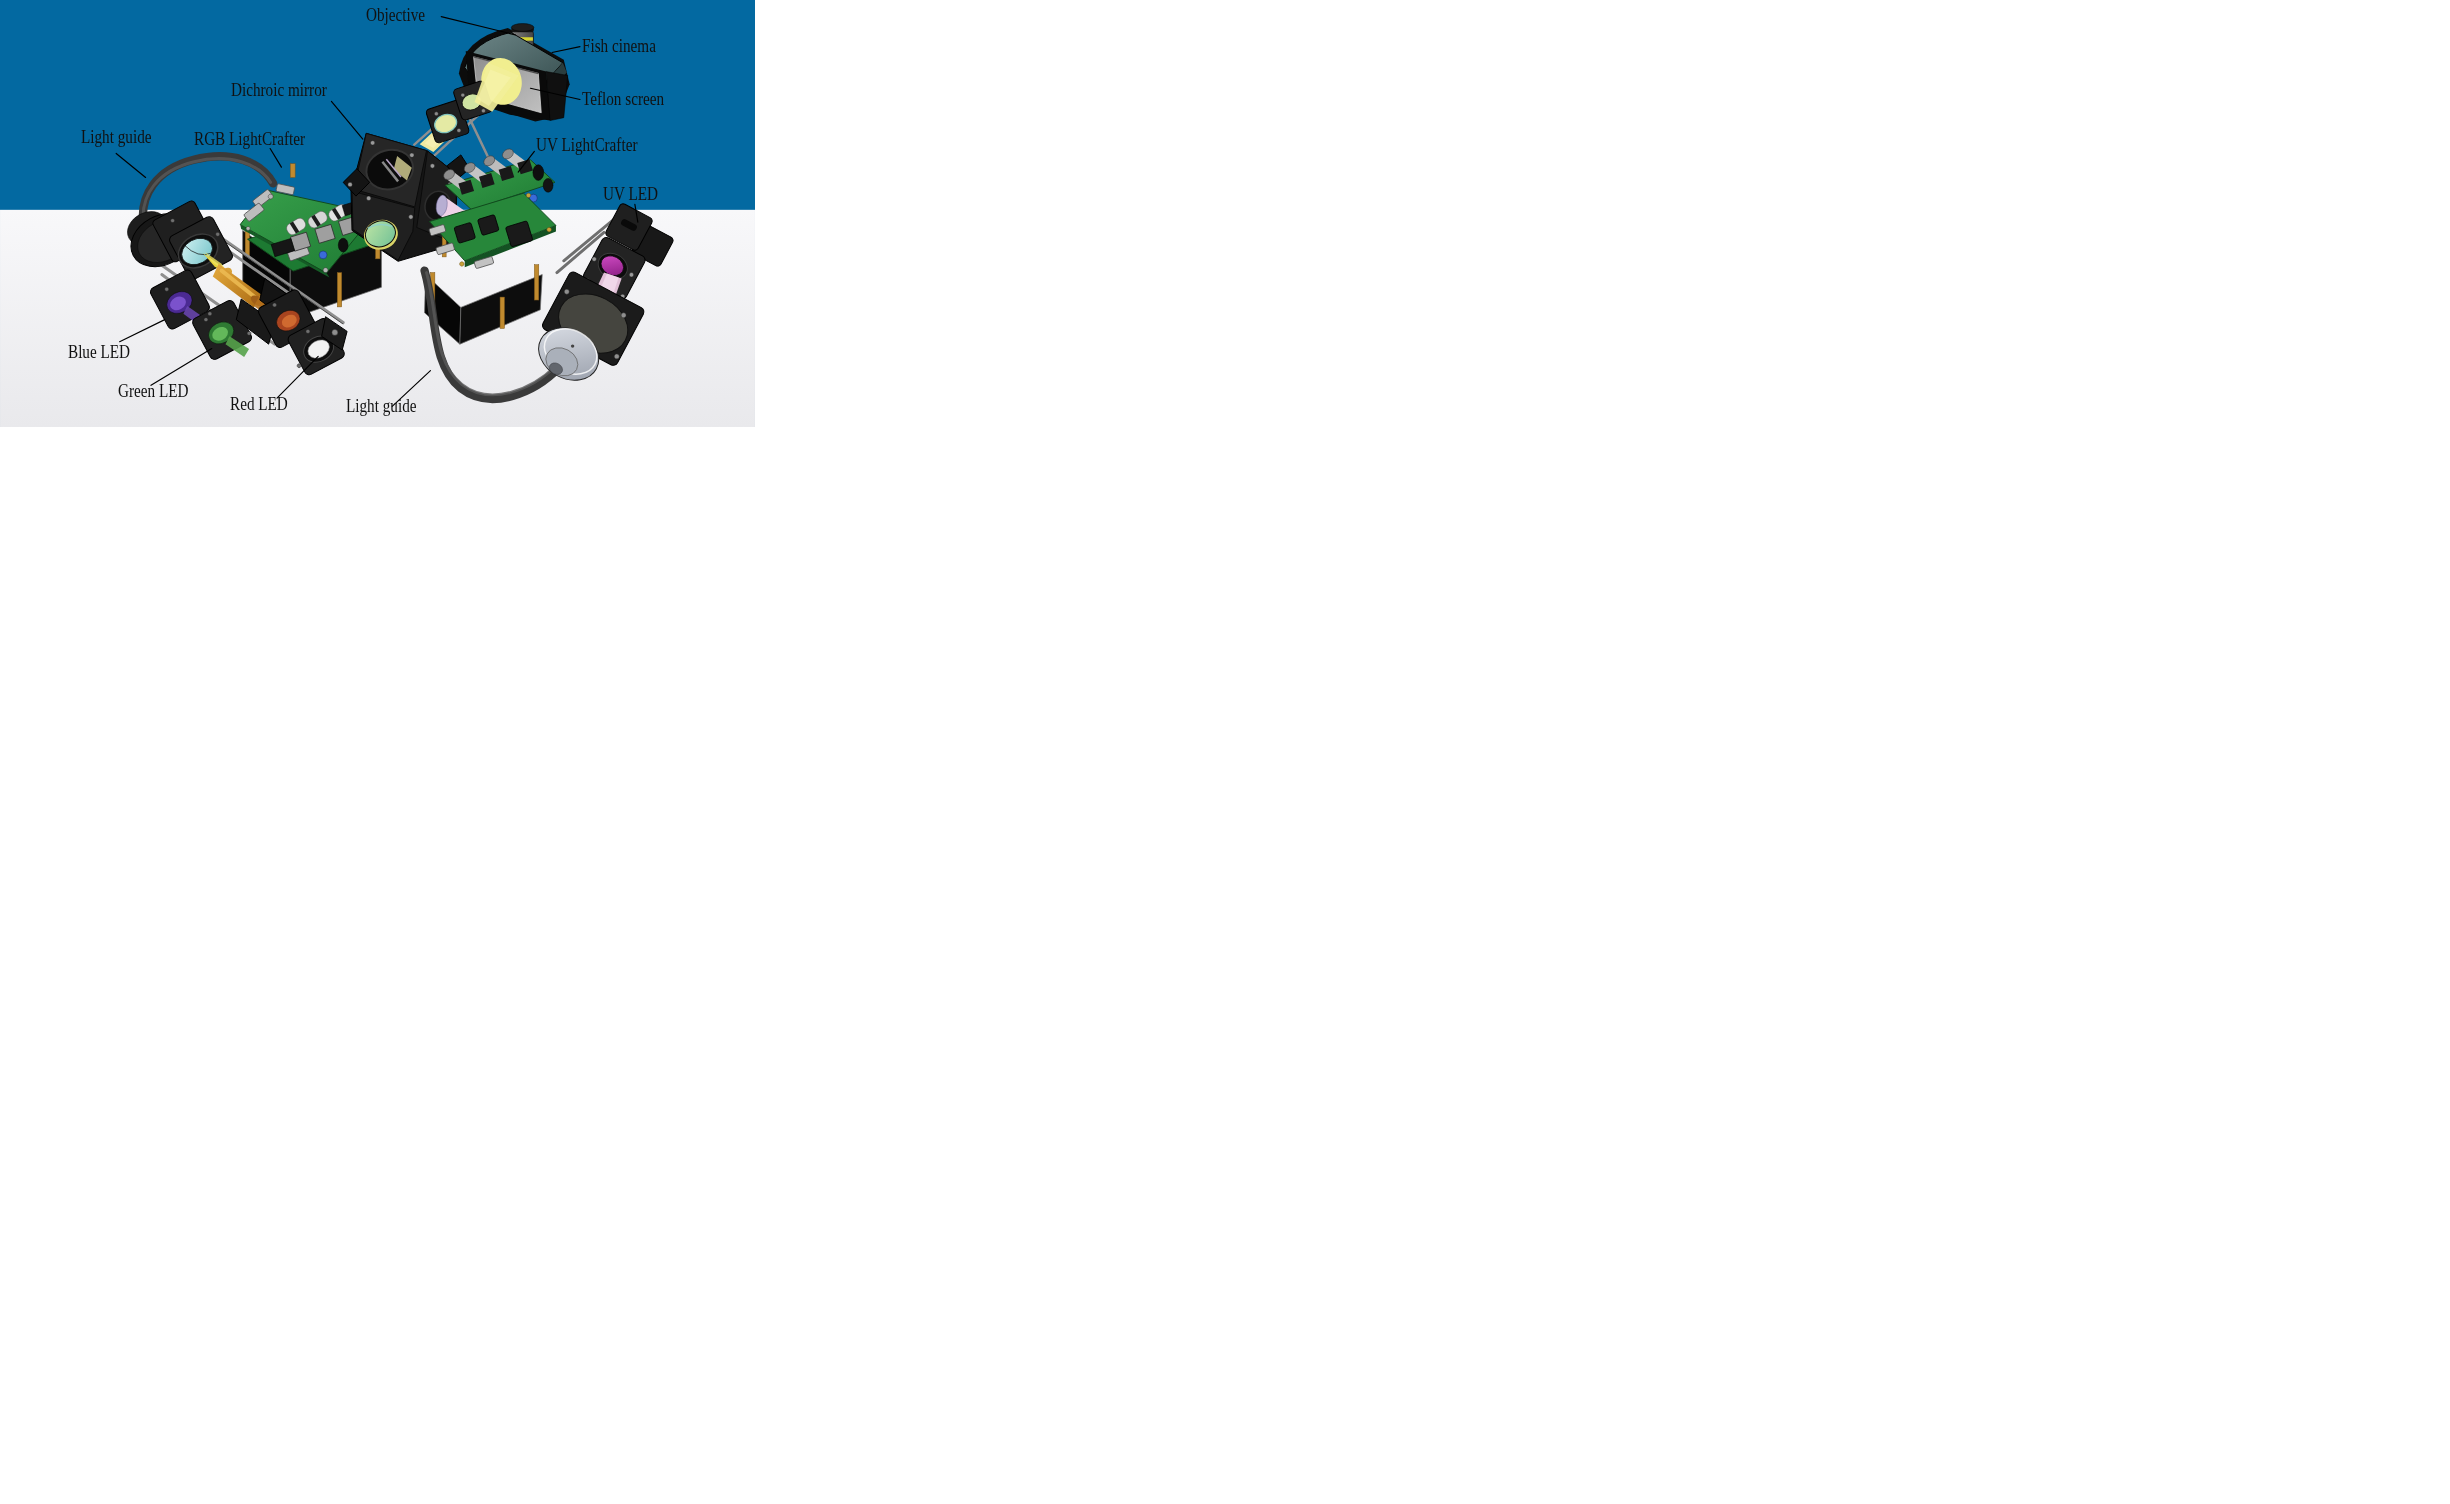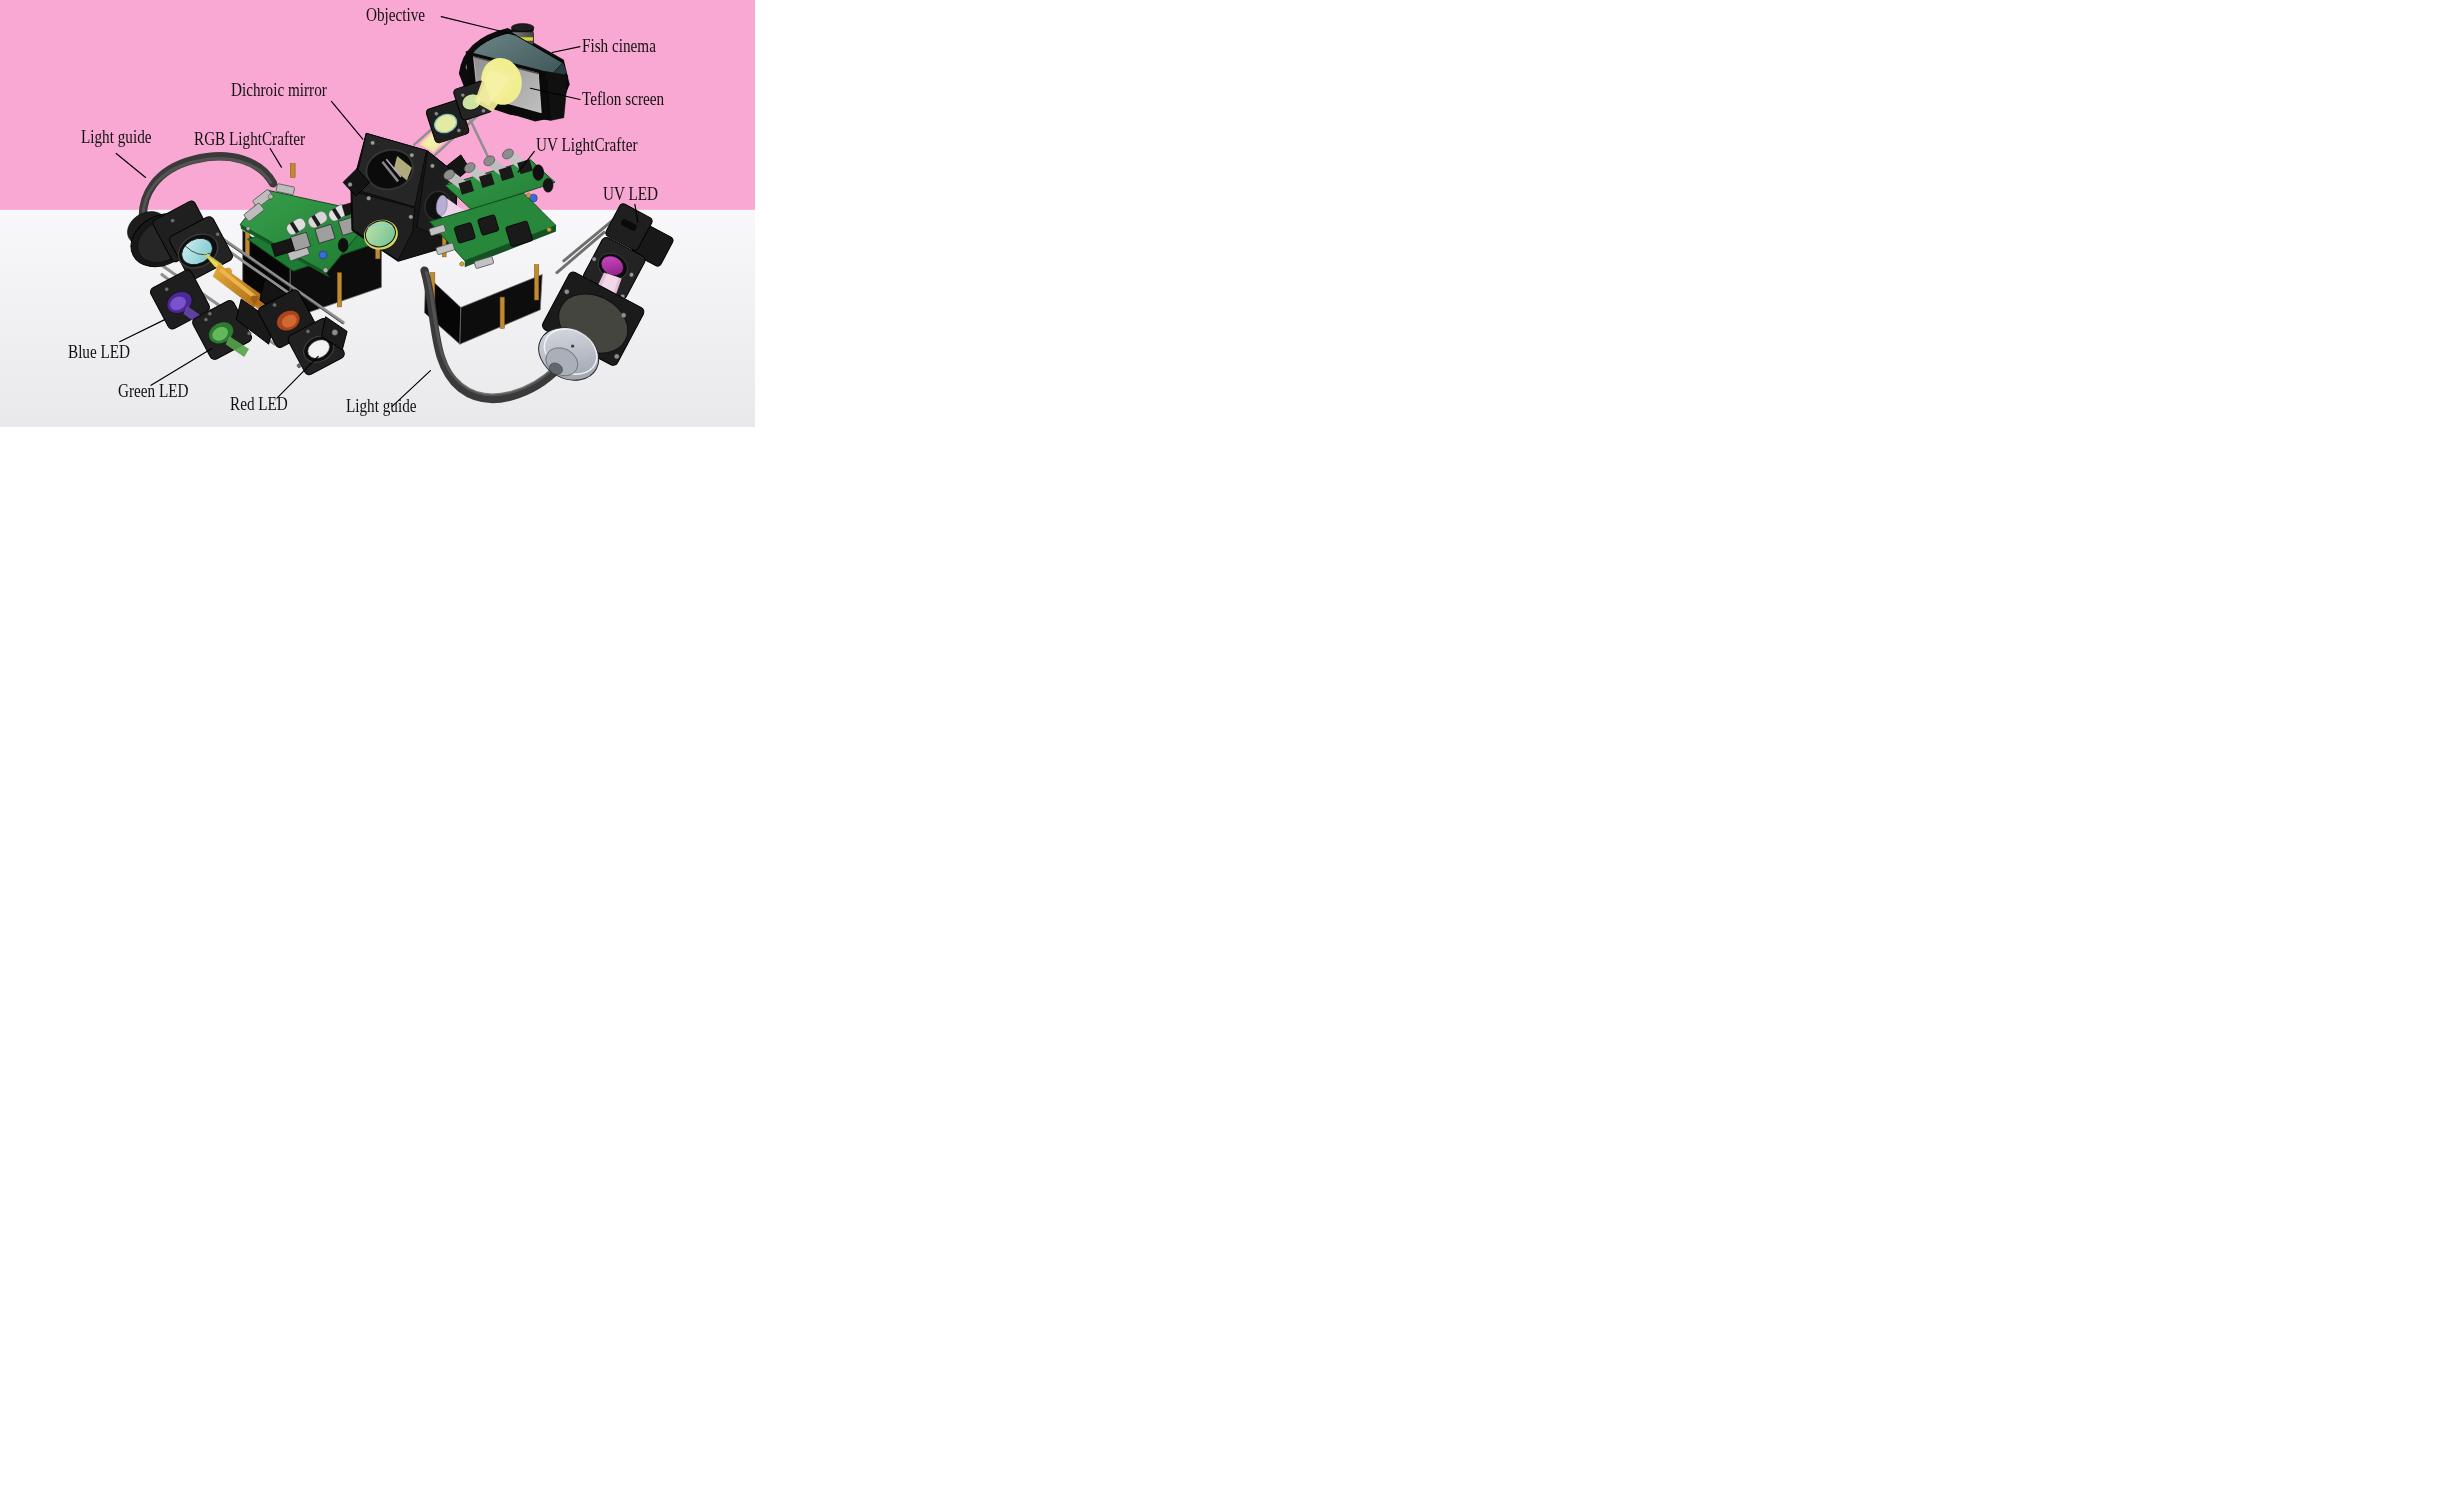--- a/index.html
+++ b/index.html
@@ -1,16 +1,16 @@
 <!DOCTYPE html>
 <html style="font-size:7.8px"><head>
 <meta charset="utf-8">
 <style>
   html,body{margin:0;padding:0;background:#fff;}
-  .stage{position:relative;width:755px;height:427px;background:#f9a8d4;overflow:hidden;
+  .stage{position:relative;width:755px;height:427px;background:#0369a1;overflow:hidden;
          font-family:"Liberation Serif", serif;}
   .scene{position:absolute;left:0;top:0;width:100%;height:100%;}
   .lbl{position:absolute;font-size:19px;line-height:19px;color:#111;white-space:nowrap;
        transform:scaleX(.8);transform-origin:left top;letter-spacing:0px;}
 </style>
 </head>
 <body>
 
 <div class="stage">
 

